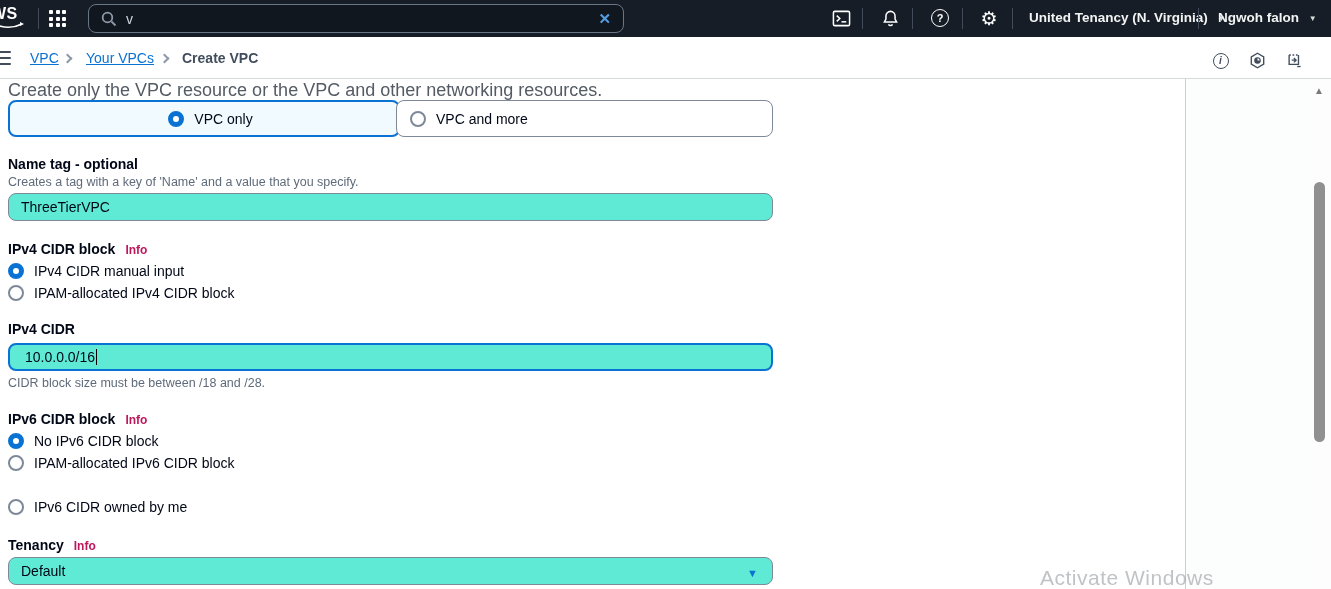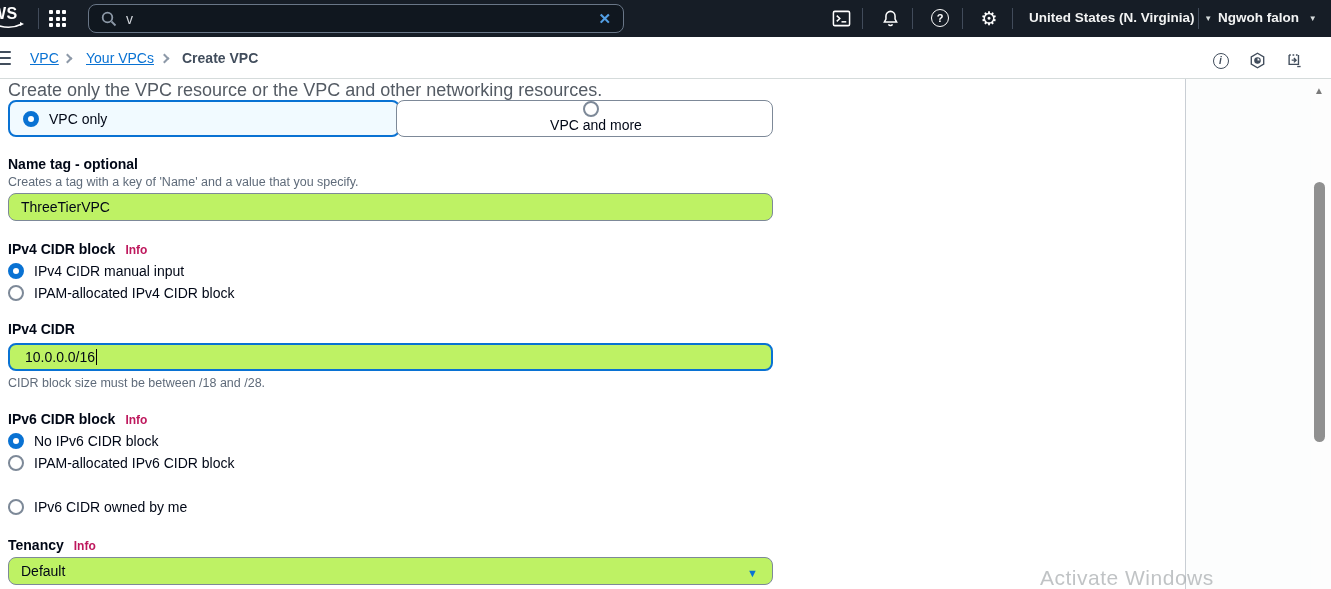--- a/index.html
+++ b/index.html
@@ -62,21 +62,21 @@
           padding-left:13px; cursor:pointer; background:#fff; border:1px solid #7d8998; }
   .tile.sel { border:2px solid #0972d3; background:#f1faff; }
   .tile-label { font-size:14px; color:#000716; margin-left:10px; }
   .radio { display:inline-block; width:16px; height:16px; border-radius:50%; background:#fff;
            border:2px solid #7d8998; flex:none; }
   .radio.sel { border:5px solid #0972d3; }
   .radio-row { position:absolute; left:8px; display:flex; align-items:center; gap:10px;
                cursor:pointer; }
   .radio-row .rlabel { font-size:14px; color:#000716; }
   .tinput { position:absolute; left:8px; width:765px; height:28px; border:1px solid #7d8998;
-            border-radius:8px; background:#bef264; display:flex; align-items:center;
+            border-radius:8px; background:#5eead4; display:flex; align-items:center;
             padding:0 12px; font-size:14px; color:#000716; }
   .tinput.focus { border:2px solid #0972d3;padding-left:15px; }
   .caret-line { display:inline-block; width:1px; height:16px; background:#000; margin-left:1px; }
   .select-caret { position:absolute; right:14px; top:9px; color:#0972d3; font-size:11px; }
 
   
   .right-divider { position:absolute; left:1185px; top:79px; width:1px; height:510px;
                    background:#c9ced4; }
   .right-panel { position:absolute; left:1186px; top:79px; width:145px; height:510px;
                  background:#fcfdfd; }
@@ -141,21 +141,21 @@
     <div class="tb-icon" style="left:930px">
       <div class="help-circle">?</div>
     </div>
     <div class="vdiv" style="left:962px"></div>
     <div class="tb-icon" style="left:979px">
       <span class="gear-glyph">⚙</span>
     </div>
     <div class="vdiv" style="left:1012px"></div>
 
     <div class="tb-text" style="left:1029px">
-      <span>United States (N. Virginia)</span>
+      <span>United Tenancy (N. Virginia)</span>
       <span class="tb-caret">▼</span>
     </div>
     <div class="vdiv" style="left:1198px"></div>
     <div class="tb-text" style="left:1218px">
       <span>Ngwoh falon</span>
       <span class="tb-caret">▼</span>
     </div>
   </div>
 
   <div class="crumbbar">
@@ -191,25 +191,25 @@
         <path d="M5.5 9h5 m-2.4-2.6L10.7 9l-2.6 2.6"></path>
         <path d="M12 16.5h4"></path>
       </svg>
     </div>
   </div>
 
   <div class="main">
 
     <div class="ftext desc" style="top:1px; font-size:18px; color:#545b64;">Create only the VPC resource or the VPC and other networking resources.</div>
 
-    <div class="tile sel" style="left:8px; top:21px; width:392px;">
+    <div class="tile sel" style="left:8px; top:21px; width:392px;justify-content:center;">
       <span class="radio sel"></span>
       <span class="tile-label">VPC only</span>
     </div>
-    <div class="tile" style="left:396px; top:21px; width:377px;flex-direction:column;">
+    <div class="tile" style="left:396px; top:21px; width:377px;">
       <span class="radio"></span>
       <span class="tile-label">VPC and more</span>
     </div>
 
     <div class="ftext lbl" style="top:77px">
       <span>Name tag</span>
       <span class="opt"> <span>- optional</span></span>
     </div>
     <div class="ftext desc" style="top:96px">Creates a tag with a key of 'Name' and a value that you specify.</div>
     <div class="tinput" style="top:114px">

